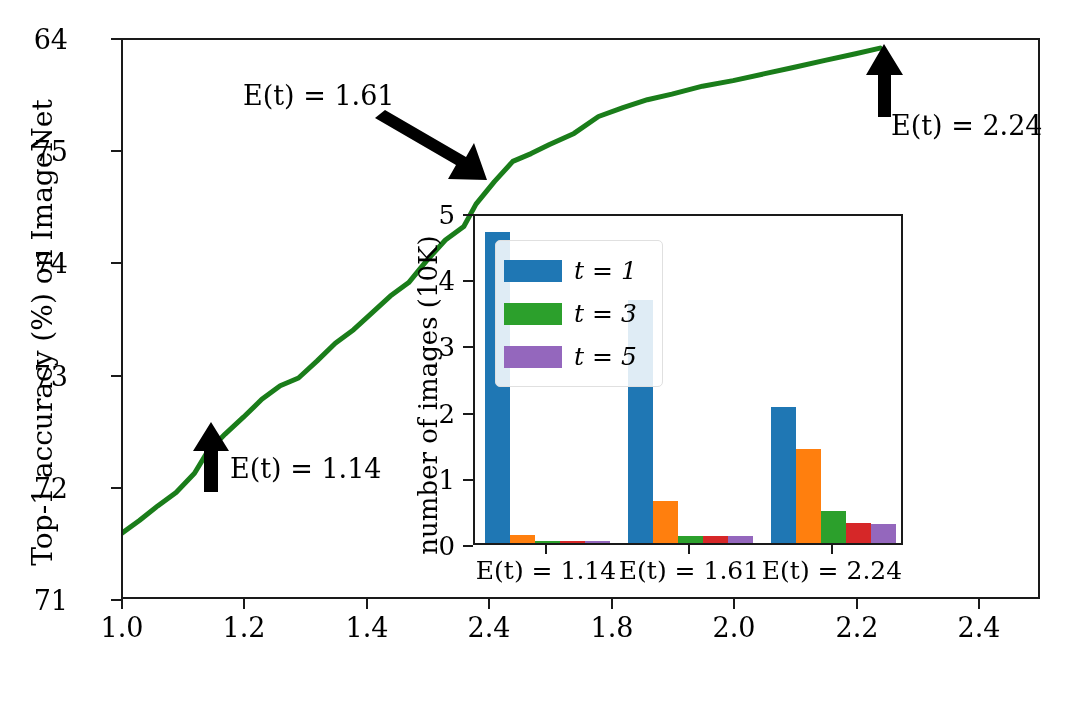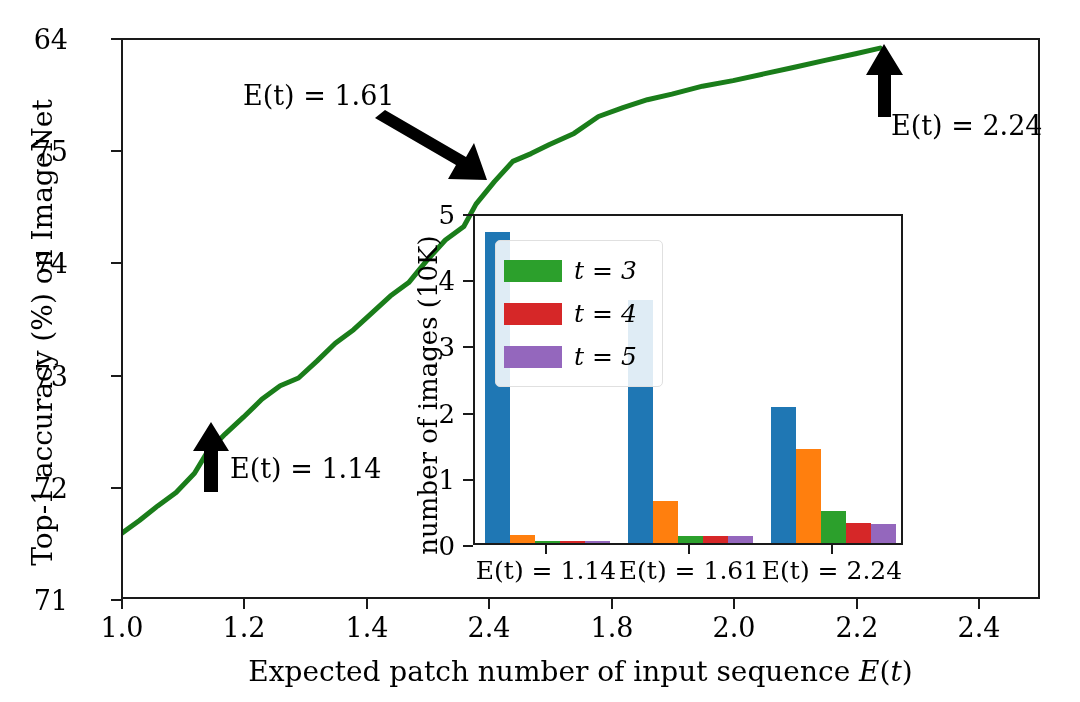--- a/index.html
+++ b/index.html
@@ -220,21 +220,20 @@
   <div class="ticklabel-main-x" style="left:122px">1.0</div>
   <div class="ticklabel-main-x" style="left:244px">1.2</div>
   <div class="ticklabel-main-x" style="left:367px">1.4</div>
   <div class="ticklabel-main-x" style="left:489px">2.4</div>
   <div class="ticklabel-main-x" style="left:612px">1.8</div>
   <div class="ticklabel-main-x" style="left:734px">2.0</div>
   <div class="ticklabel-main-x" style="left:857px">2.2</div>
   <div class="ticklabel-main-x" style="left:979px">2.4</div>
 
   <div id="ylabel-main" class="axis-label">Top-1 accuracy (%) on ImageNet</div>
-  <div id="xlabel-main" class="axis-label"><span>Expected patch number of input sequence </span><span class="mi">E</span><span>(</span><span class="mi">t</span><span>)</span></div>
 
   <svg id="main-curve-svg" width="1080" height="702" viewBox="0 0 1080 702" style="position:absolute;left:0;top:0;pointer-events:none;">
     <defs>
       <clipPath id="mainClip">
           <rect x="123" y="40" width="915" height="557"></rect>
         </clipPath>
     </defs>
     <polyline id="accuracy-curve" clip-path="url(#mainClip)" fill="none" stroke="#1a7d1a" stroke-width="5" stroke-linejoin="round" stroke-linecap="round" points="121.0,533.9 139.4,520.5 157.7,505.9 176.1,492.4 194.5,473.3 206.7,453.1 225.1,434.1 243.4,417.2 261.8,399.3 280.2,385.8 298.5,378.0 316.9,361.1 335.3,343.2 353.6,329.7 372.0,312.9 390.3,296.1 408.7,282.6 427.1,260.2 445.4,240.0 463.8,226.5 476.0,204.1 494.4,181.6 512.8,161.4 531.1,153.6 549.5,144.6 574.0,133.4 598.5,116.5 623.0,107.6 647.4,99.7 671.9,94.1 702.5,86.2 733.1,80.6 763.7,73.9 794.4,67.2 825.0,60.4 855.6,53.7 880.1,48.1"></polyline>
 
     <g>
@@ -291,26 +290,26 @@
   <div class="tick-inset-x" style="left:831px"></div>
 
   <div class="ticklabel-inset-x" style="left:546px">E(t) = 1.14</div>
   <div class="ticklabel-inset-x" style="left:689px">E(t) = 1.61</div>
   <div class="ticklabel-inset-x" style="left:832px">E(t) = 2.24</div>
 
   <div id="ylabel-inset" class="axis-label">number of images (10K)</div>
 
   <div id="inset-legend">
     <div class="legend-row">
+      <span class="legend-swatch" style="background:#1f77b4"></span>
+      <span class="legend-text">t = 1</span>
+    </div>
+    <div class="legend-row">
       <span class="legend-swatch" style="background:#2ca02c"></span>
       <span class="legend-text">t = 3</span>
-    </div>
-    <div class="legend-row">
-      <span class="legend-swatch" style="background:#d62728"></span>
-      <span class="legend-text">t = 4</span>
     </div>
     <div class="legend-row">
       <span class="legend-swatch" style="background:#9467bd"></span>
       <span class="legend-text">t = 5</span>
     </div>
   </div>
 
 </div>
 
 </body></html>

